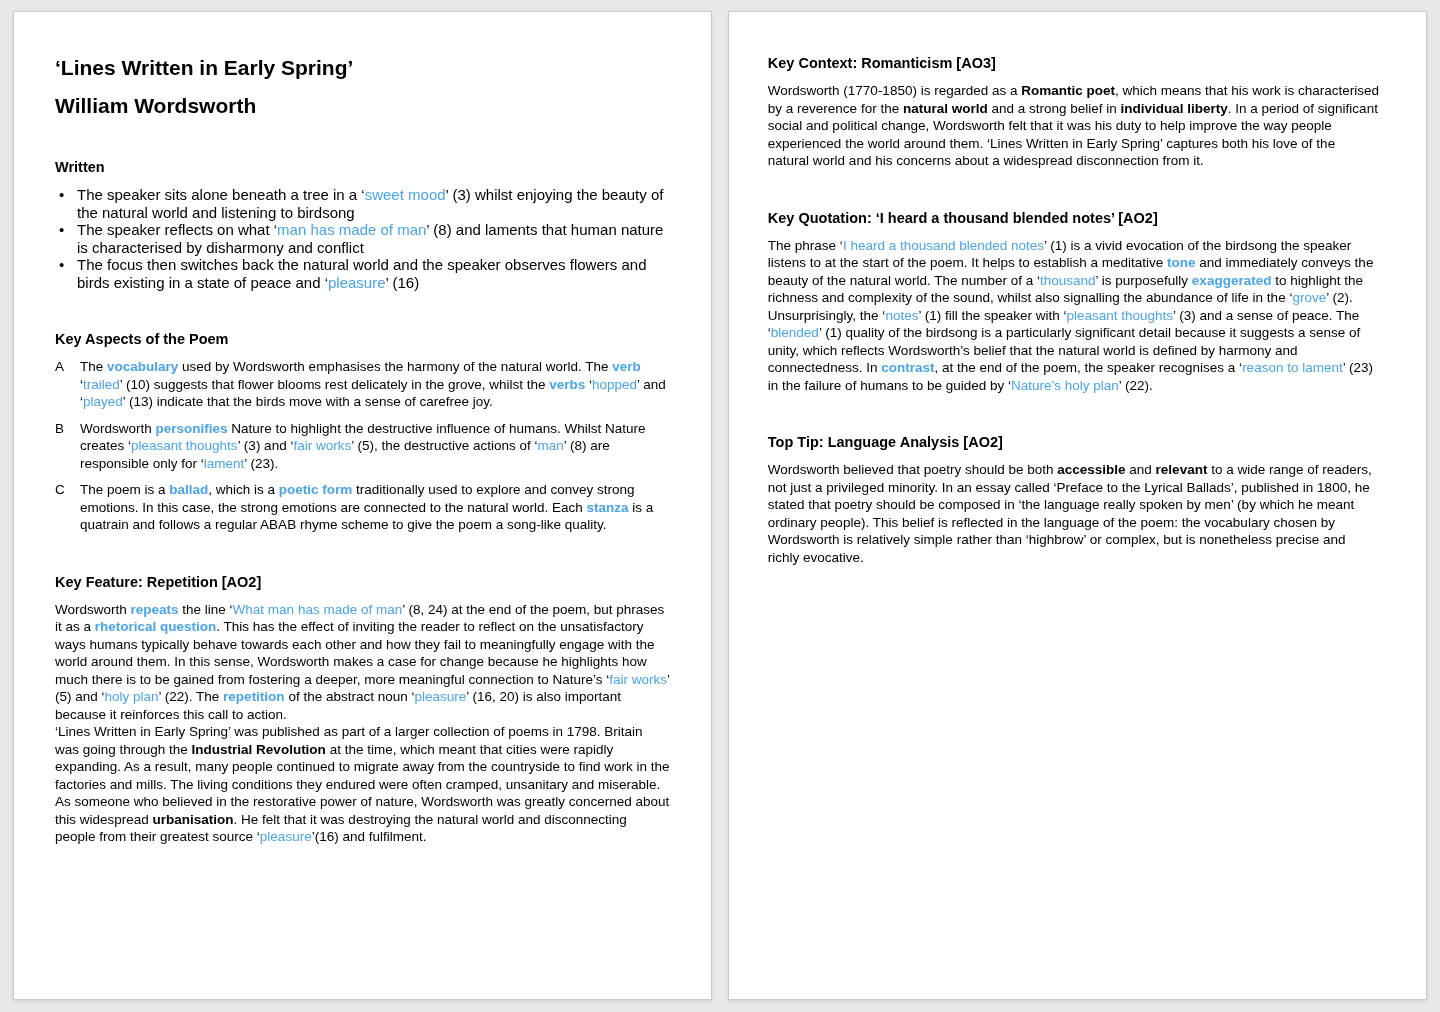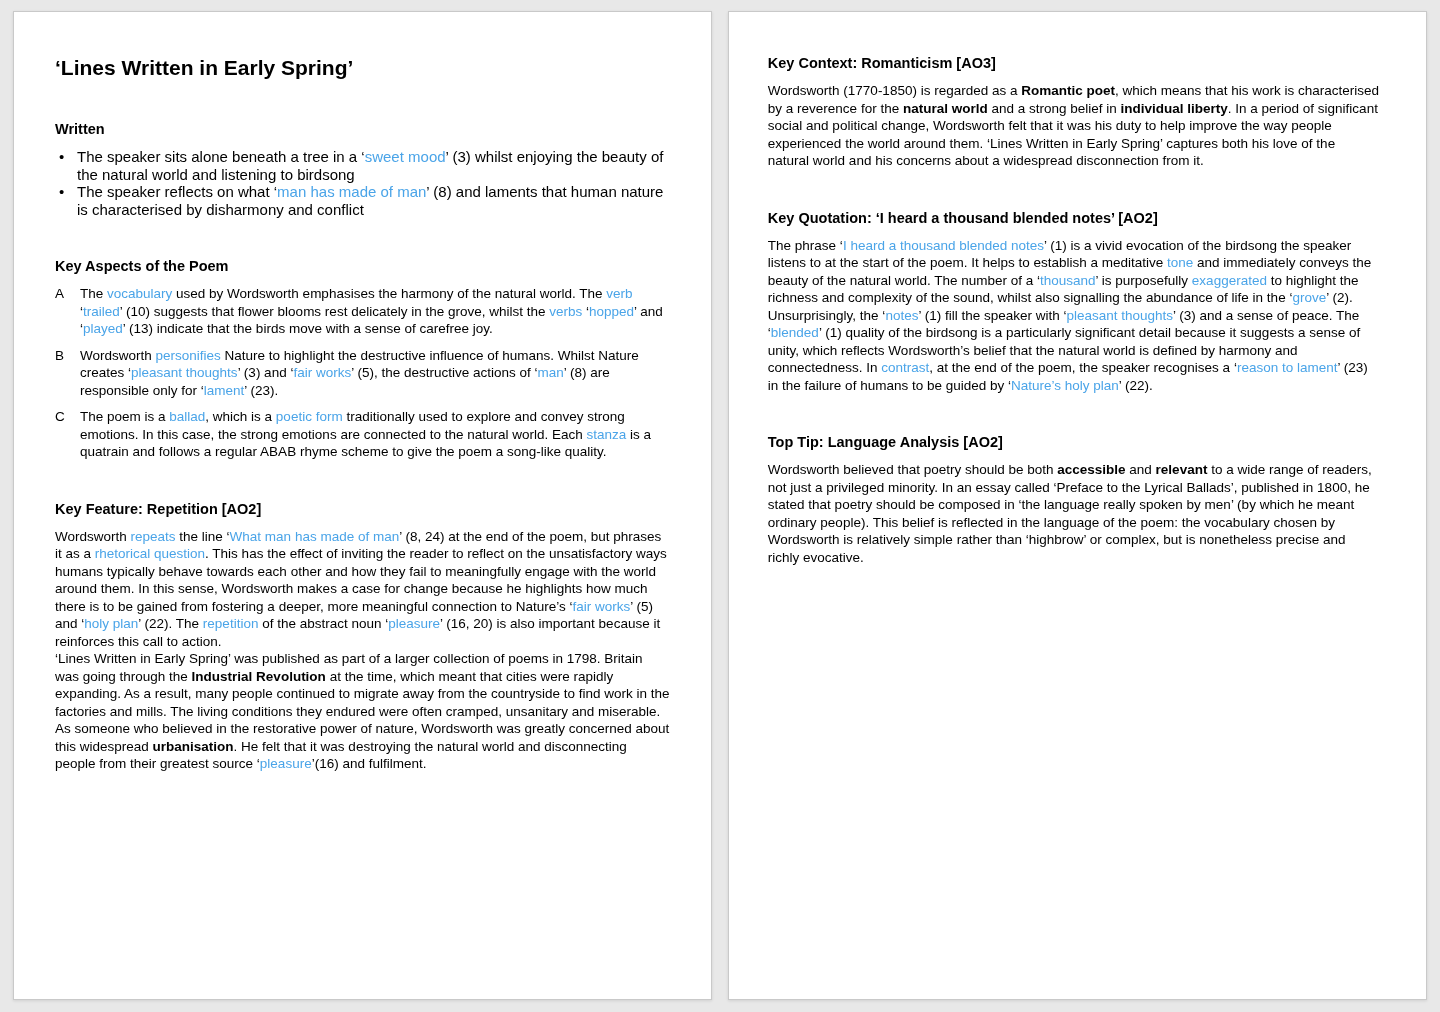--- a/index.html
+++ b/index.html
@@ -84,34 +84,36 @@
   }
   .aspect:last-child { margin-bottom: 0; }
   .aspect-label {
     width: 25px;
     flex-shrink: 0;
   }
   .aspect-text { flex: 1; }
 
   .b  { font-weight: 700; }
   .u  { color: var(--blue); }
-  .bb { color: var(--blue); font-weight: 400; }
+  .bb { color: var(--blue); font-weight: 700; }
 </style>
 </head>
 <body>
 
 <div class="pages">
 
   <div class="page page-left">
     <h1 class="doc-title">‘Lines Written in Early Spring’</h1>
+    <h2 class="doc-author">William Wordsworth</h2>
 
     <div class="sec-heading" style="margin-top:39px;">Written</div>
     <ul class="bullets">
       <li><span>The speaker sits alone beneath a tree in a ‘</span><span class="u">sweet mood</span><span>’ (3) whilst enjoying the beauty of the natural world and listening to birdsong</span></li>
       <li><span>The speaker reflects on what ‘</span><span class="u">man has made of man</span><span>’ (8) and laments that human nature is characterised by disharmony and conflict</span></li>
+      <li><span>The focus then switches back the natural world and the speaker observes flowers and birds existing in a state of peace and ‘</span><span class="u">pleasure</span><span>’ (16)</span></li>
     </ul>
 
     <div class="sec-heading">Key Aspects of the Poem</div>
     <div>
       <div class="aspect">
         <div class="aspect-label">A</div>
         <div class="aspect-text"><span>The </span><span class="bb">vocabulary</span><span> used by Wordsworth emphasises the harmony of the natural world. The </span><span class="bb">verb</span><span> ‘</span><span class="u">trailed</span><span>’ (10) suggests that flower blooms rest delicately in the grove, whilst the </span><span class="bb">verbs</span><span> ‘</span><span class="u">hopped</span><span>’ and ‘</span><span class="u">played</span><span>’ (13) indicate that the birds move with a sense of carefree joy.</span></div>
       </div>
       <div class="aspect">
         <div class="aspect-label">B</div>

